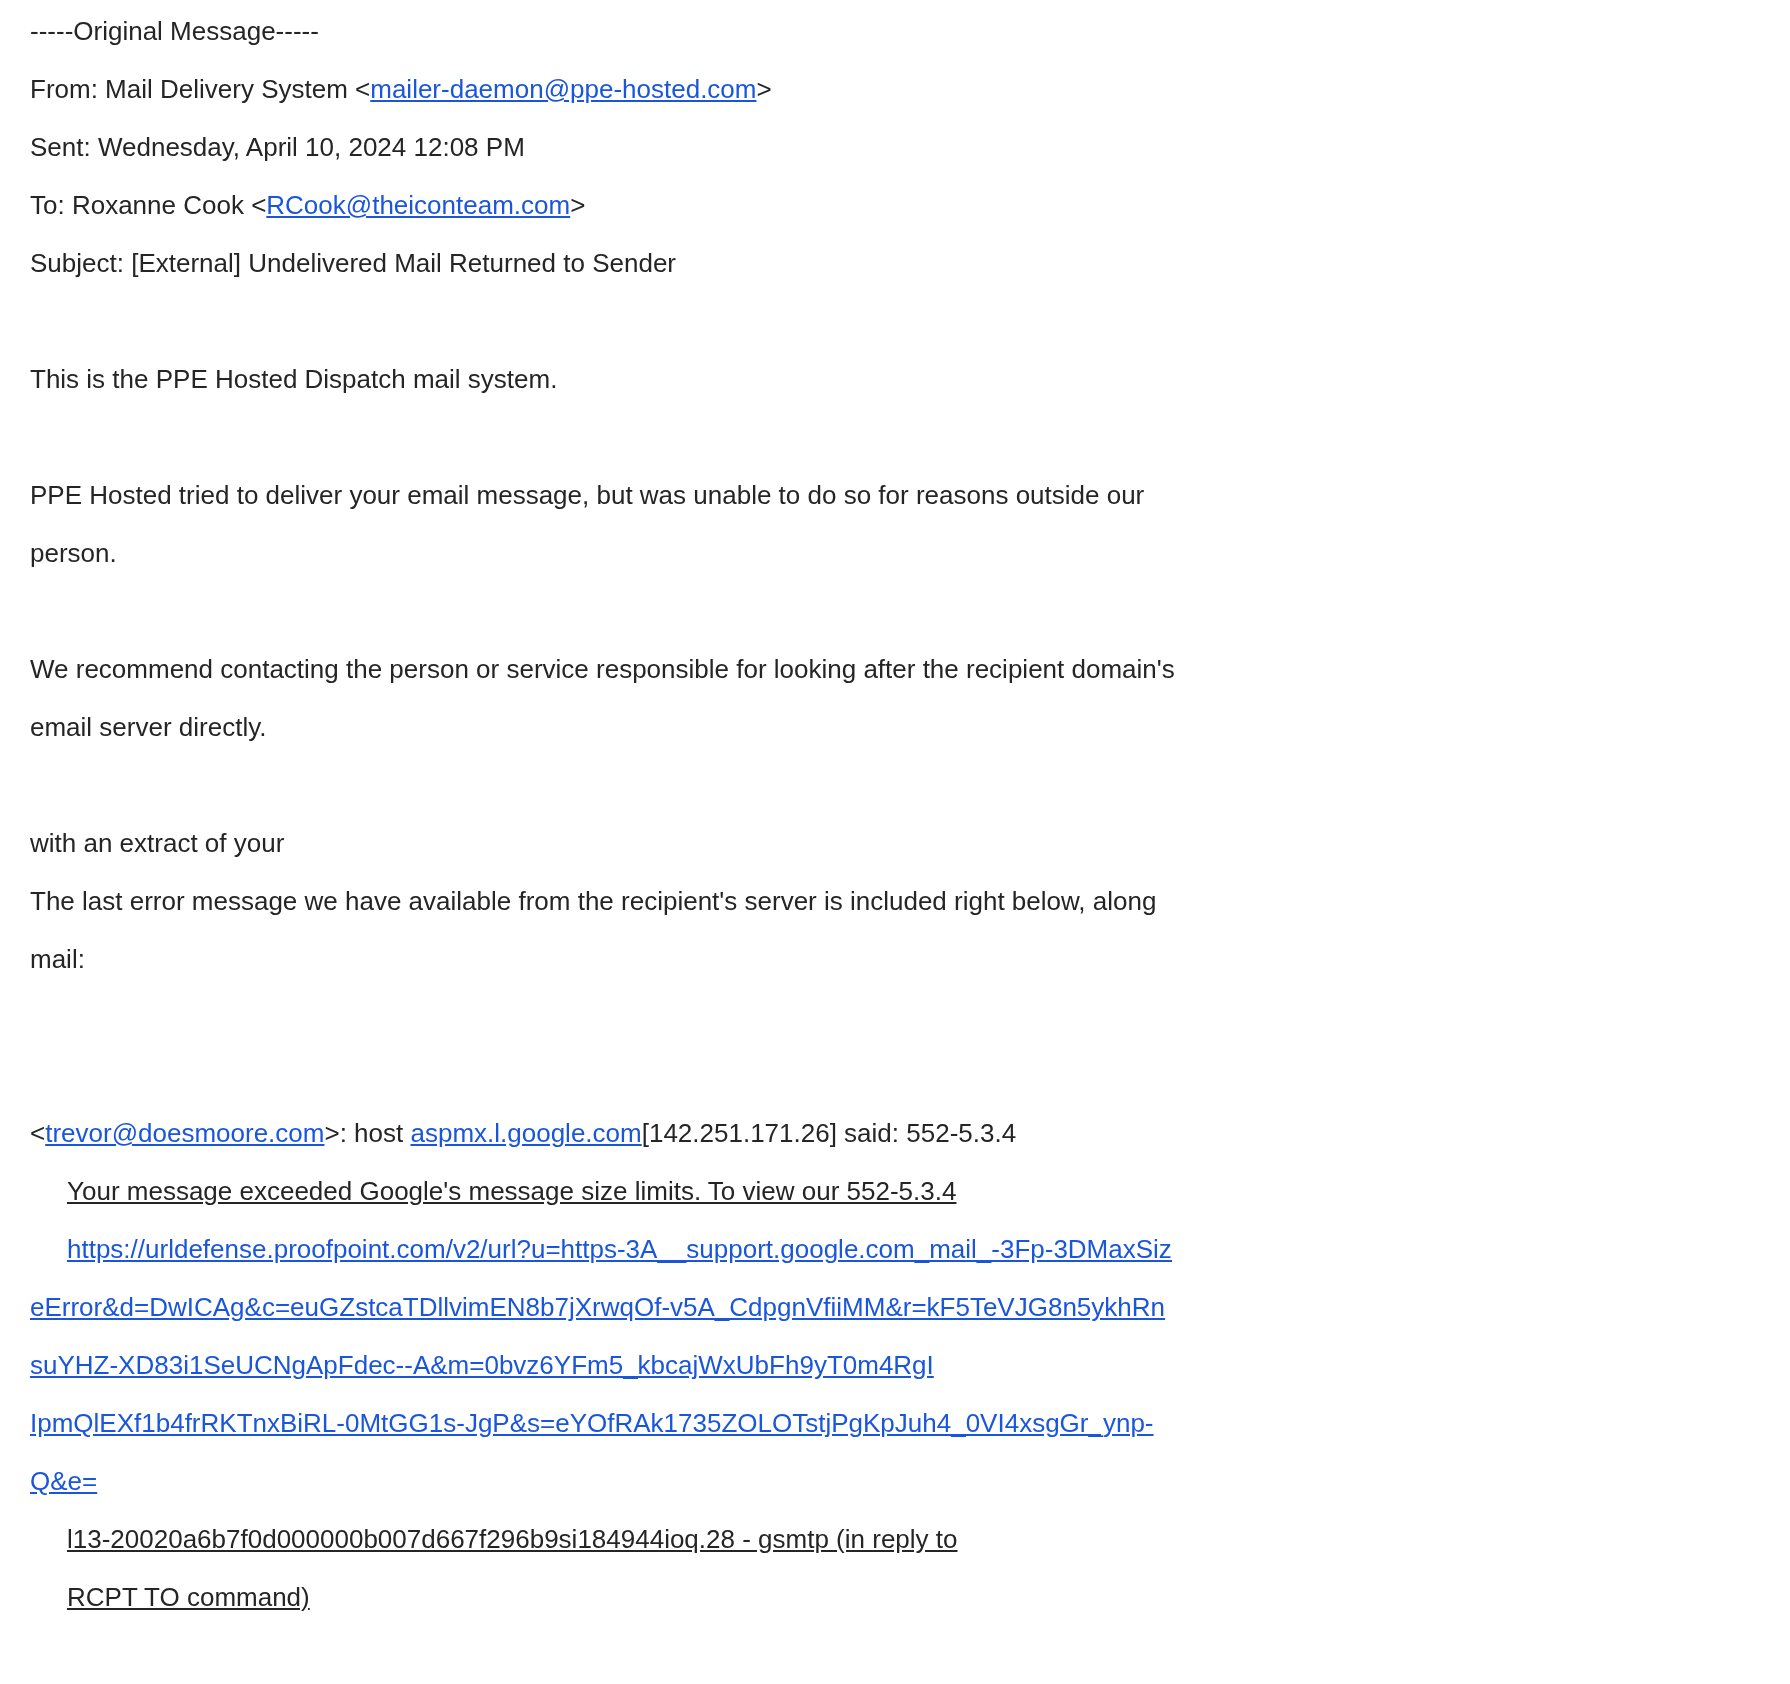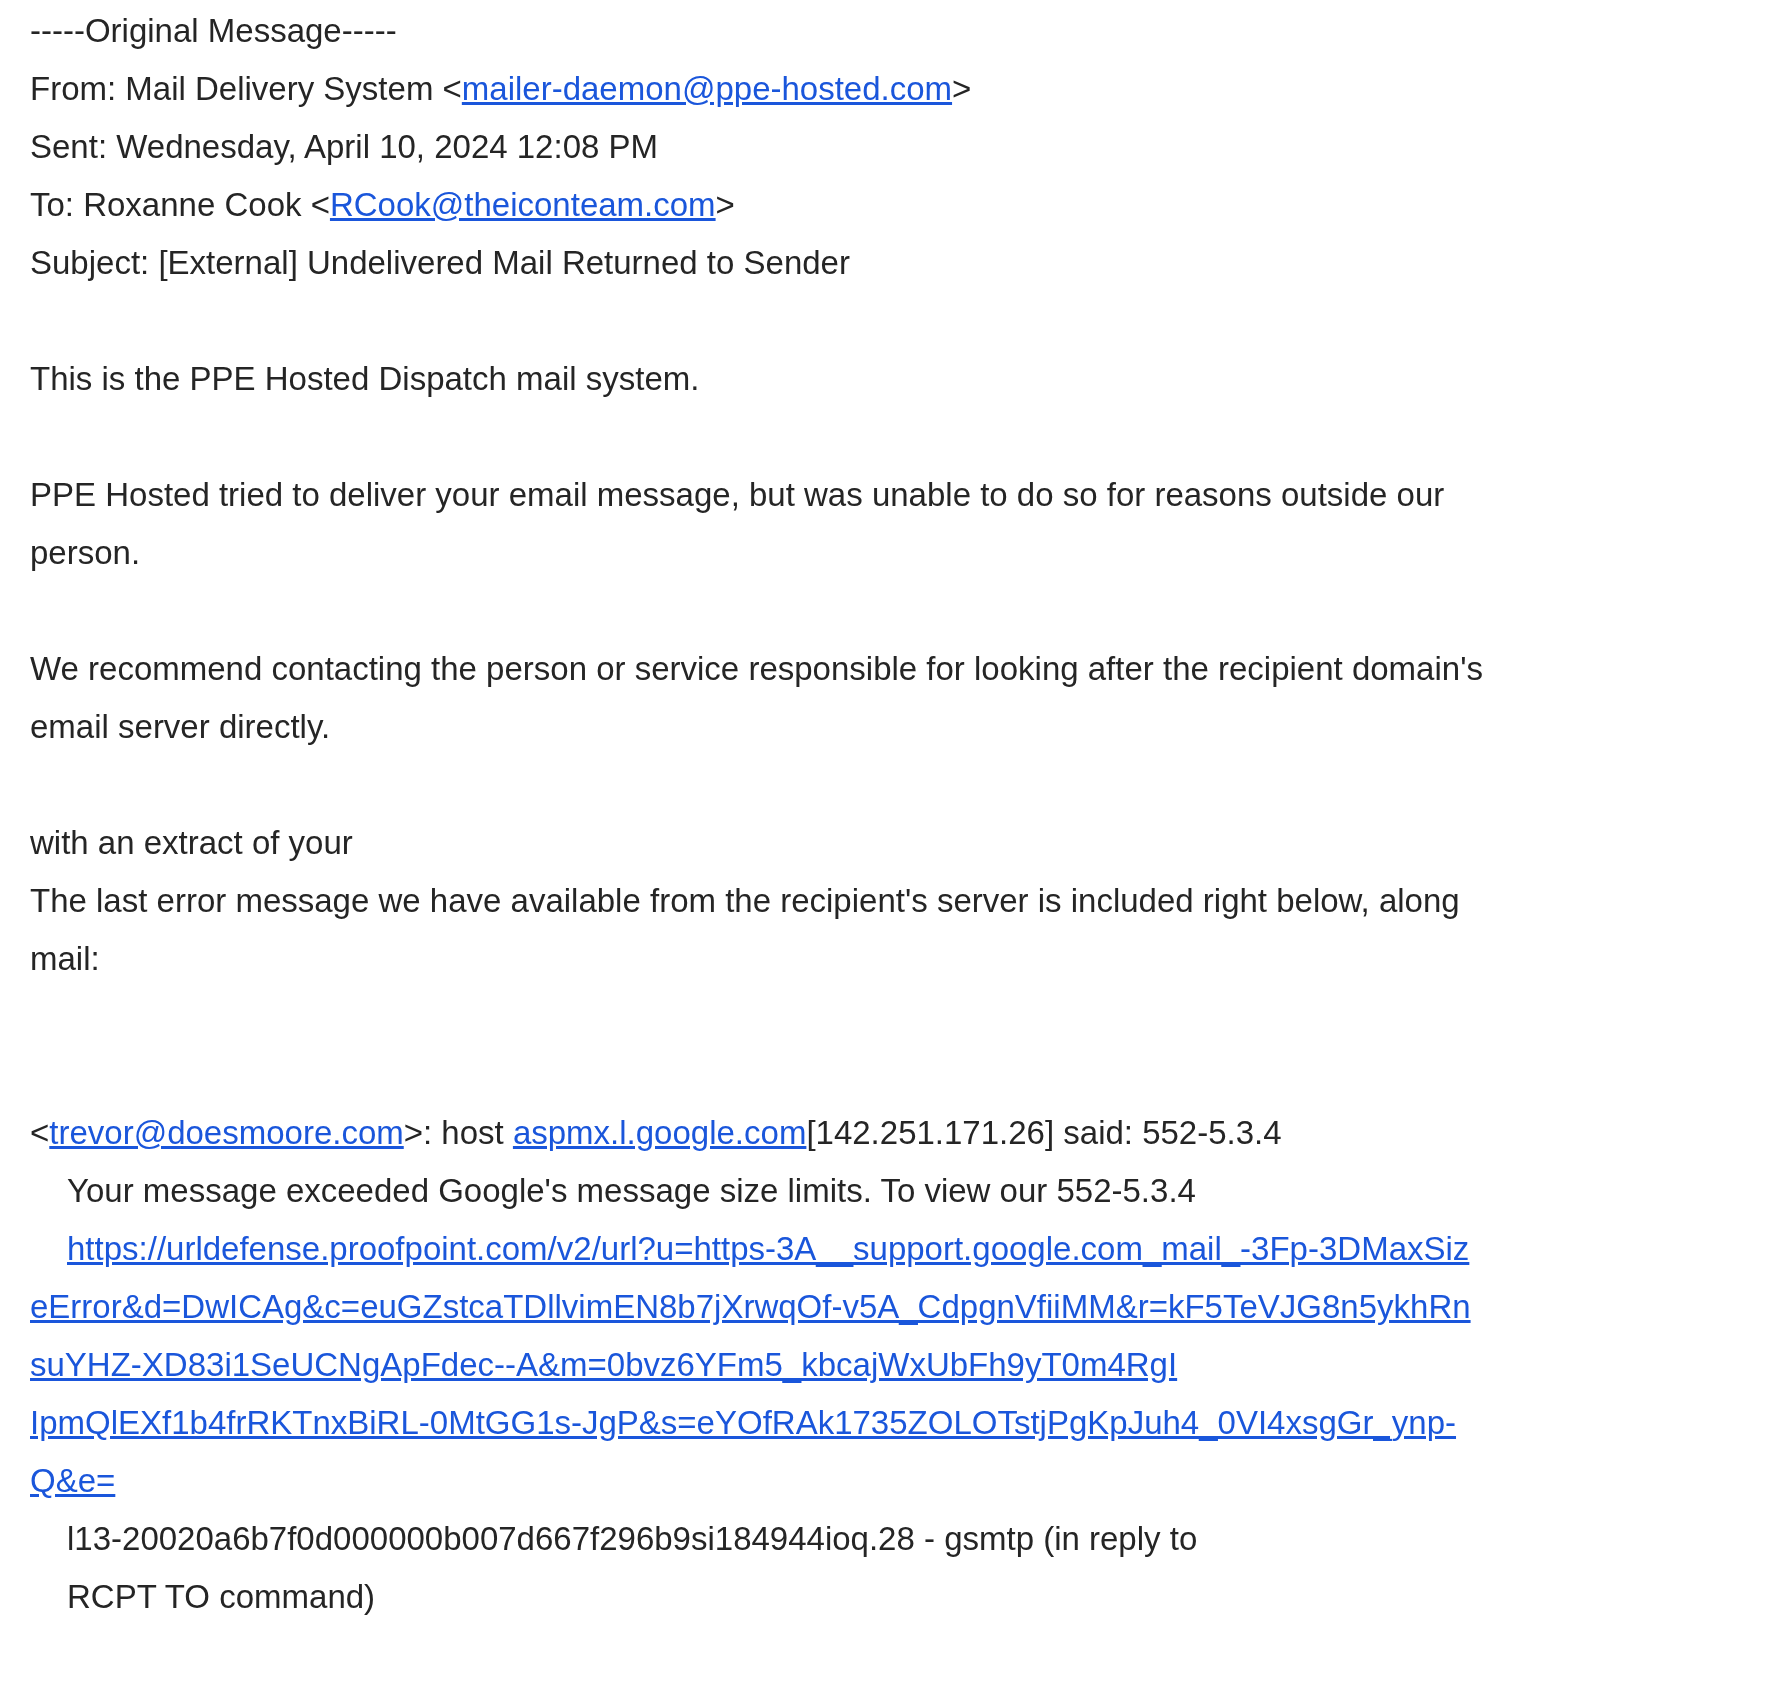--- a/index.html
+++ b/index.html
@@ -8,32 +8,33 @@
     background: #ffffff;
   }
   body {
     width: 1790px;
     height: 1684px;
     overflow: hidden;
     font-family: "Liberation Sans", sans-serif;
   }
   .email-body {
     padding: 2px 30px 0 30px;
-    font-size: 33px;
+    font-size: 26px;
     line-height: 58px;
     color: var(--text-color, #252525);
     letter-spacing: 0;
   }
   .line {
     white-space: pre-wrap;
     min-height: 58px;
     word-break: break-all;
   }
   .line.indent {
     padding-left: 37px;
+    text-decoration: underline;
   }
   a.email-link {
     color: var(--link-color, #1a56db);
     text-decoration: underline;
     cursor: pointer;
   }
 </style>
 </head>
 <body style="background: rgb(255, 255, 255);">
 

